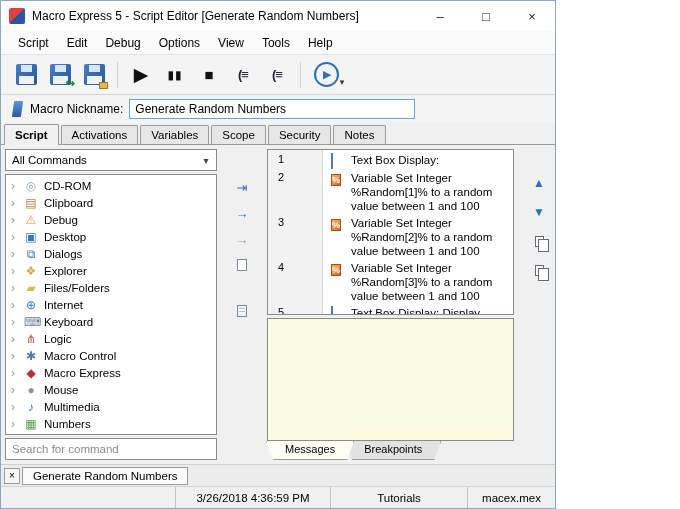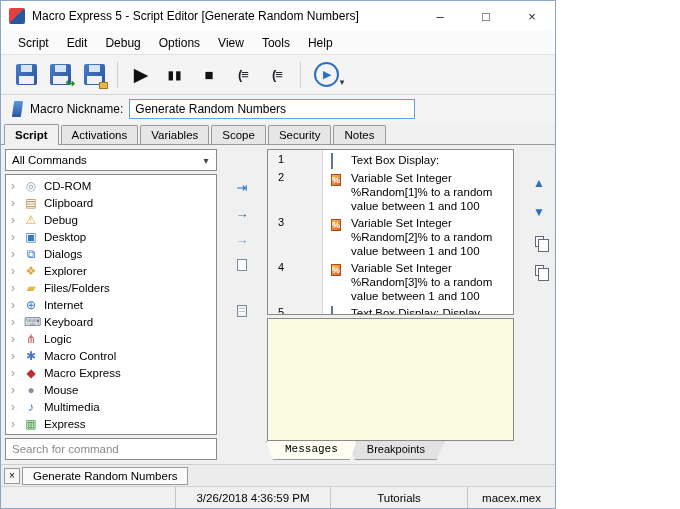--- a/index.html
+++ b/index.html
@@ -75,21 +75,21 @@
   .srow { display:flex; margin-bottom:2px; }
   .snum { flex:0 0 54px; padding:1px 0 0 10px; font-size:11px; }
   .sicon { flex:0 0 16px; margin:2px 4px 0 9px; }
   .stext { flex:1; padding:1px 6px 0 0; font-size:11.5px; line-height:14px; }
   .ic-textbox { width:12px; height:12px; border:1px solid #5a7a9a; background:linear-gradient(#3a78c2 0 3px,#fff 3px); }
   .ic-variable { width:12px; height:12px; border:1px solid #b04820; background:linear-gradient(135deg,#f0c040,#e06030); color:#fff; font-size:9px; line-height:11px; text-align:center; font-weight:bold; }
   .ic-variable::after { content:"%"; }
   .messages { flex:1; min-height:0; margin-top:3px; border:1px solid #8a8a8a; background:#fbfbe1; }
   .vtabs { height:19px; flex:0 0 19px; display:flex; align-items:stretch; padding-left:8px; background:#f0f0f0; }
   .vtab { clip-path:polygon(0 0,100% 0,calc(100% - 7px) 100%,7px 100%); background:#e2e2e2; padding:2px 18px 3px; font-size:11px; margin-left:-9px; border:1px solid #9a9a9a; border-top:none; }
-  .vtab.active { background:#fdfdf2; z-index:2;font-family:Liberation Mono, monospace; }
+  .vtab.active { background:#fdfdf2; z-index:2; }
 
   
   .rightbar { width:24px; flex:0 0 24px; display:flex; flex-direction:column; align-items:center; padding-top:24px; gap:9px; }
   .arrow-up, .arrow-down { color:#2a6fc0; font-size:12px; }
   .ic-copy { position:relative; width:9px; height:11px; border:1px solid #667; background:#fff; }
   .ic-copy::after { content:""; position:absolute; left:2px; top:2px; width:9px; height:11px; border:1px solid #667; background:#fff; }
 
   
   .macrostrip { height:22px; flex:0 0 22px; background:#ececec; border-top:1px solid #cfcfcf; display:flex; align-items:center; padding:1px 3px; gap:2px; }
   .macro-close { width:16px; height:16px; border:1px solid #9a9a9a; background:#f6f6f6; display:flex; align-items:center; justify-content:center; font-size:10px; }
@@ -260,21 +260,21 @@
             <span>Mouse</span>
           </div>
         <div class="tree-item">
             <span class="chev">›</span>
             <span class="ticon i-multimedia">♪</span>
             <span>Multimedia</span>
           </div>
         <div class="tree-item">
             <span class="chev">›</span>
             <span class="ticon i-network">▦</span>
-            <span>Express</span>
+            <span>Numbers</span>
           </div>
         <div class="tree-item">
             <span class="chev">›</span>
             <span class="ticon i-registry">▥</span>
             <span>Registry</span>
           </div>
       </div>
       <div class="searchbox">
         <input class="search-input" type="text" placeholder="Search for command" style="">
       </div>

